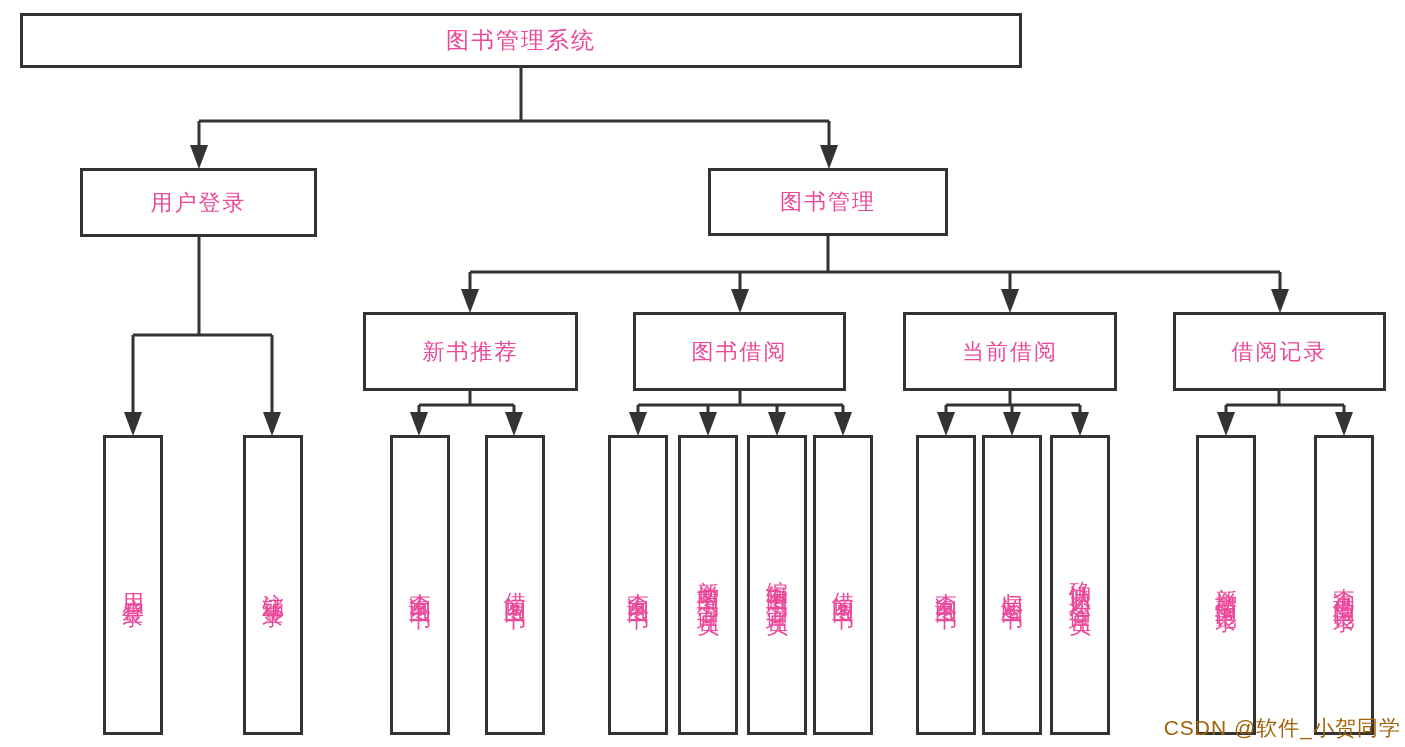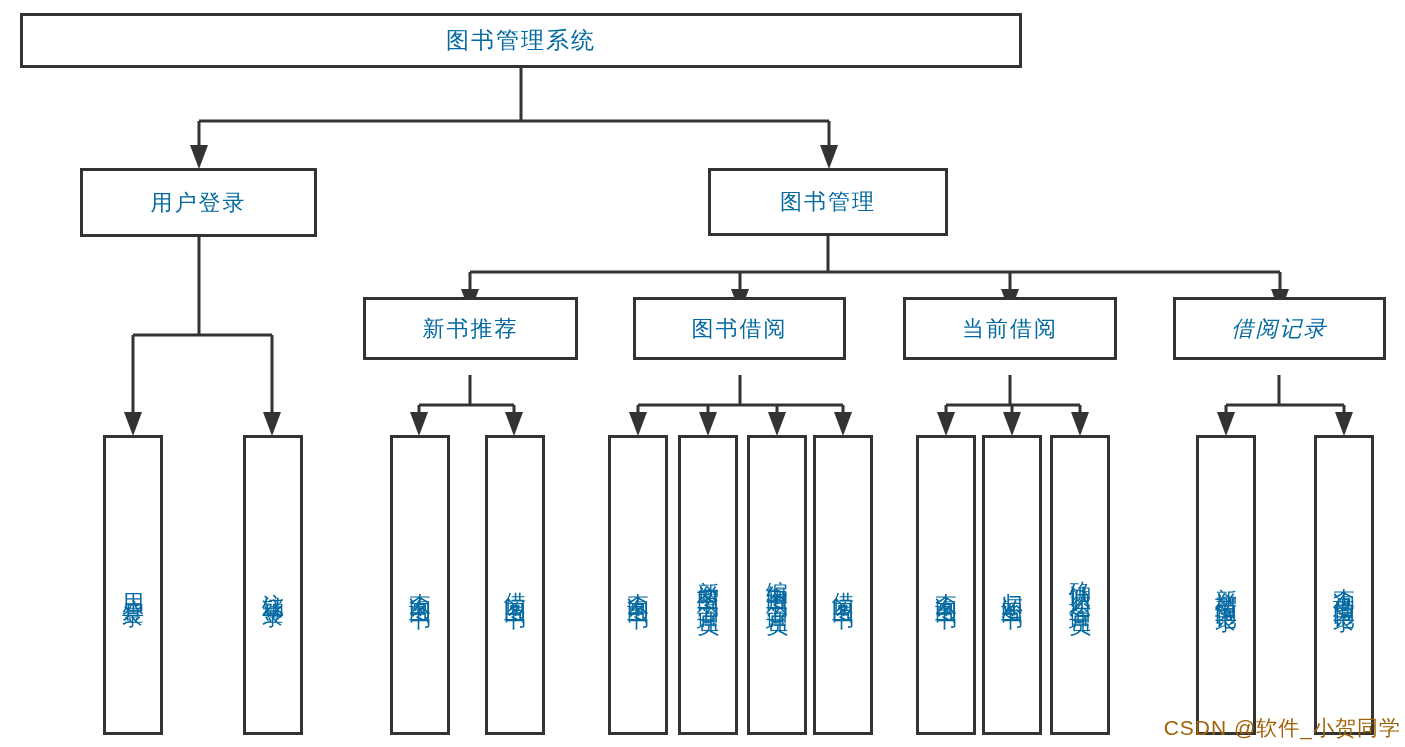--- a/index.html
+++ b/index.html
@@ -15,37 +15,37 @@
     position: absolute;
     left: 0; top: 0;
     width: 1405px; height: 747px;
     pointer-events: none;
   }
   .box {
     position: absolute;
     box-sizing: border-box;
     border: 3px solid #333333;
     background: #ffffff;
-    color: #0369a1;
+    color: #ec4899;
     display: flex;
     align-items: center;
     justify-content: center;
     text-align: center;
     font-size: 22px;
     letter-spacing: 2px;
     z-index: 2;
   }
   .box.root   { left: 20px;  top: 13px;  width: 1002px; height: 55px; font-size: 23px; }
   .box.l2a    { left: 80px;  top: 168px; width: 237px;  height: 69px; }
   .box.l2b    { left: 708px; top: 168px; width: 240px;  height: 68px; font-family: Liberation Serif, serif; }
-  .box.l3     { top: 297px;  height: 63px; justify-content: center; }
+  .box.l3     { top: 312px;  height: 79px; justify-content: center; }
   .box.l3a    { left: 363px;  width: 215px; }
   .box.l3b    { left: 633px;  width: 213px; }
   .box.l3c    { left: 903px;  width: 214px; }
-  .box.l3d    { left: 1173px; width: 213px; font-style: italic; }
+  .box.l3d    { left: 1173px; width: 213px; }
   .box.leaf   { top: 435px; height: 300px; width: 60px; }
   .leaf-text {
     writing-mode: vertical-rl;
     text-orientation: mixed;
     line-height: 1;
     letter-spacing: 5px;
     font-size: 22px;
     white-space: nowrap;
   }
   .lf1  { left: 103px; }

